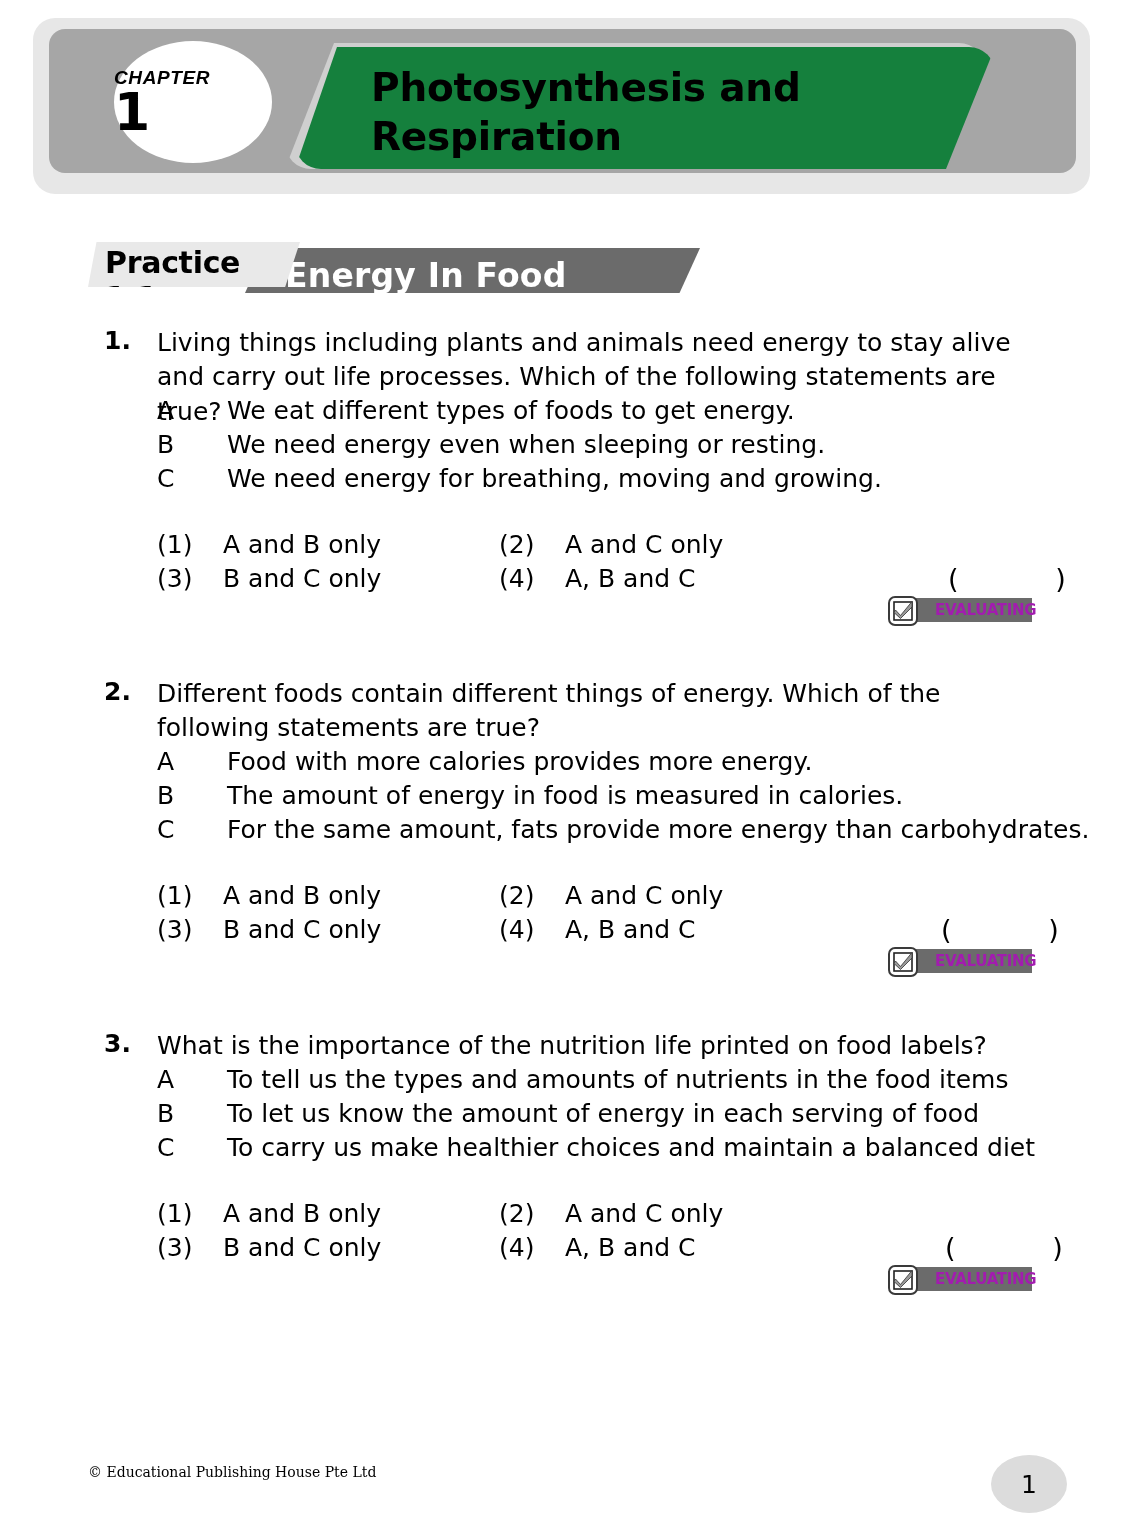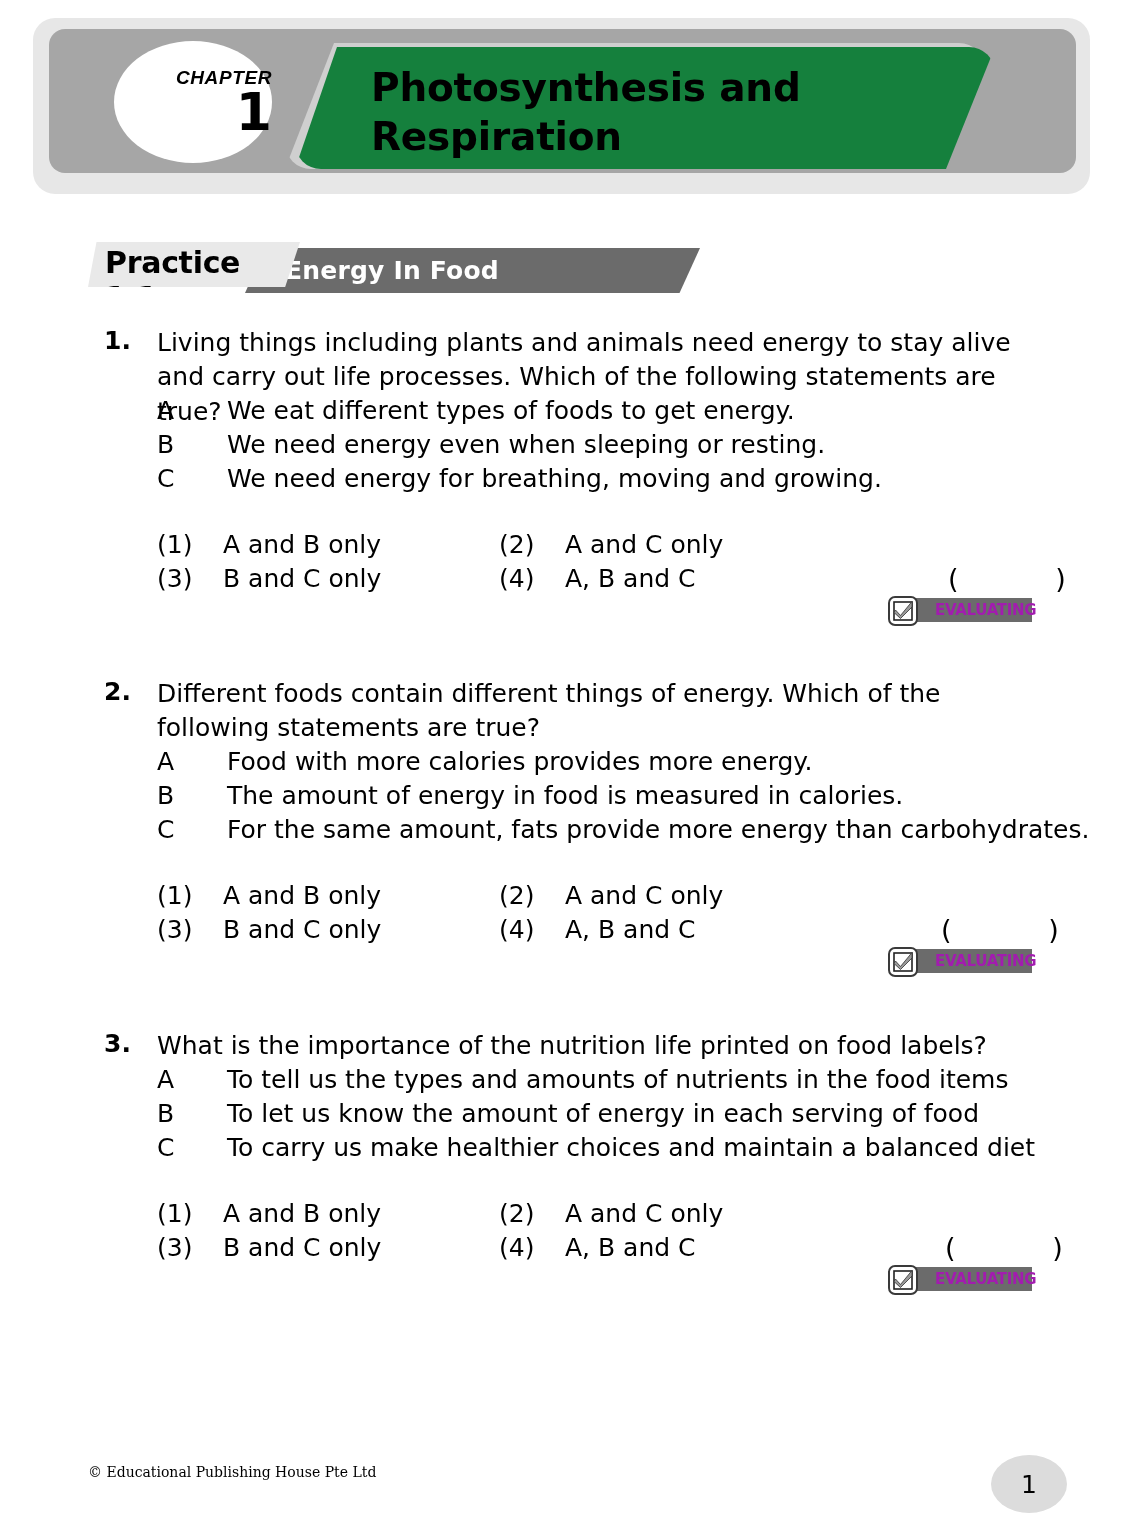--- a/index.html
+++ b/index.html
@@ -24,21 +24,21 @@
     width:1027px; height:144px;
     background:#a6a6a6;
     border-radius:16px;
   }
   .chapter-badge{
     position:absolute; left:65px; top:12px;
     width:158px; height:122px;
     background:#ffffff;
     border-radius:50%;
     display:flex; flex-direction:column;
-    align-items:flex-end; justify-content:center;
+    align-items:flex-start; justify-content:center;
   }
   .chapter-badge .chapter-word{
     font-size:19px; font-weight:bold; font-style:italic;
     letter-spacing:.6px; line-height:1;
     margin-bottom:2px;
   }
   .chapter-badge .chapter-num{
     font-size:52px; font-weight:bold; line-height:.9;
     font-family:"DejaVu Sans", sans-serif;
   }
@@ -72,21 +72,21 @@
   }
   .practice-dark{
     position:absolute; left:245px; top:6px;
     width:455px; height:45px;
     background:#6b6b6b;
     clip-path: polygon(4.5% 0%, 100% 0%, 95.5% 100%, 0% 100%);
   }
   .practice-dark .topic{
     position:absolute; left:40px; top:8px;
     color:#ffffff;
-    font-size:25px; font-weight:bold;
+    font-size:33px; font-weight:bold;
     font-family:"DejaVu Sans", sans-serif;
     letter-spacing:.2px;
   }
   .practice-light{
     position:absolute; left:88px; top:0px;
     width:212px; height:45px;
     background:#e9e9e9;
     clip-path: polygon(4% 0%, 100% 0%, 93% 100%, 0% 100%);
   }
   .practice-light .practice-label{

